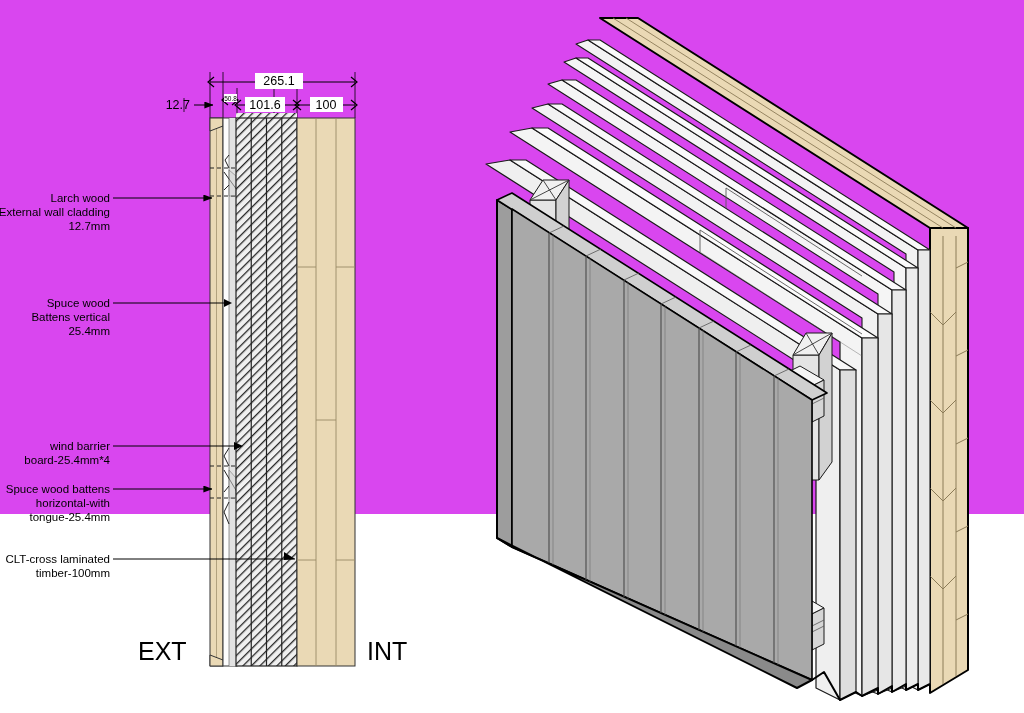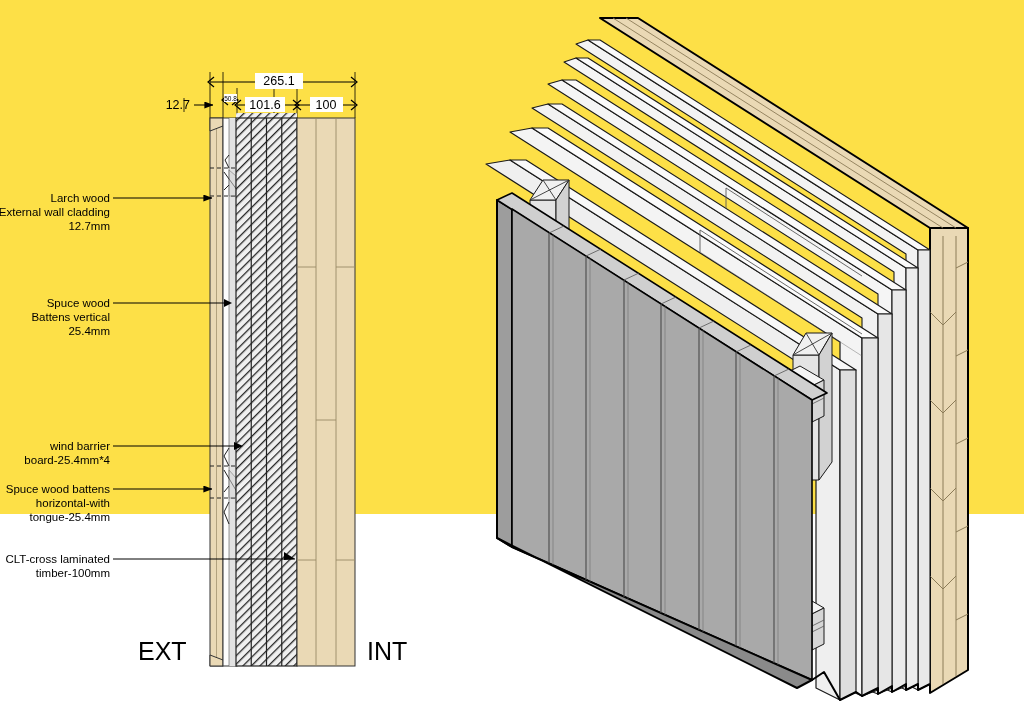--- a/index.html
+++ b/index.html
@@ -2,21 +2,21 @@
 <html><head>
 <meta charset="utf-8">
 <style>
   * { margin:0; padding:0; box-sizing:border-box; }
   html,body {
     width:1024px; height:713px;
     background:#ffffff;
     font-family:"Liberation Sans", sans-serif;
     overflow:hidden;
   }
-  #stage { position:relative; width:1024px; height:514px; background:#fde047; }
+  #stage { position:relative; width:1024px; height:514px; background:#d946ef; }
   svg { display:block; }
   .ann { font-family:"Liberation Sans", sans-serif; font-size:11.5px; fill:#000; }
   .dim { font-family:"Liberation Sans", sans-serif; font-size:12.5px; fill:#000; }
   .dimsm { font-family:"Liberation Sans", sans-serif; font-size:6.5px; fill:#000; }
   .extint { font-family:"Liberation Sans", sans-serif; font-size:25px; fill:#000; }
 </style>
 </head>
 <body>
 
 <div id="stage">

